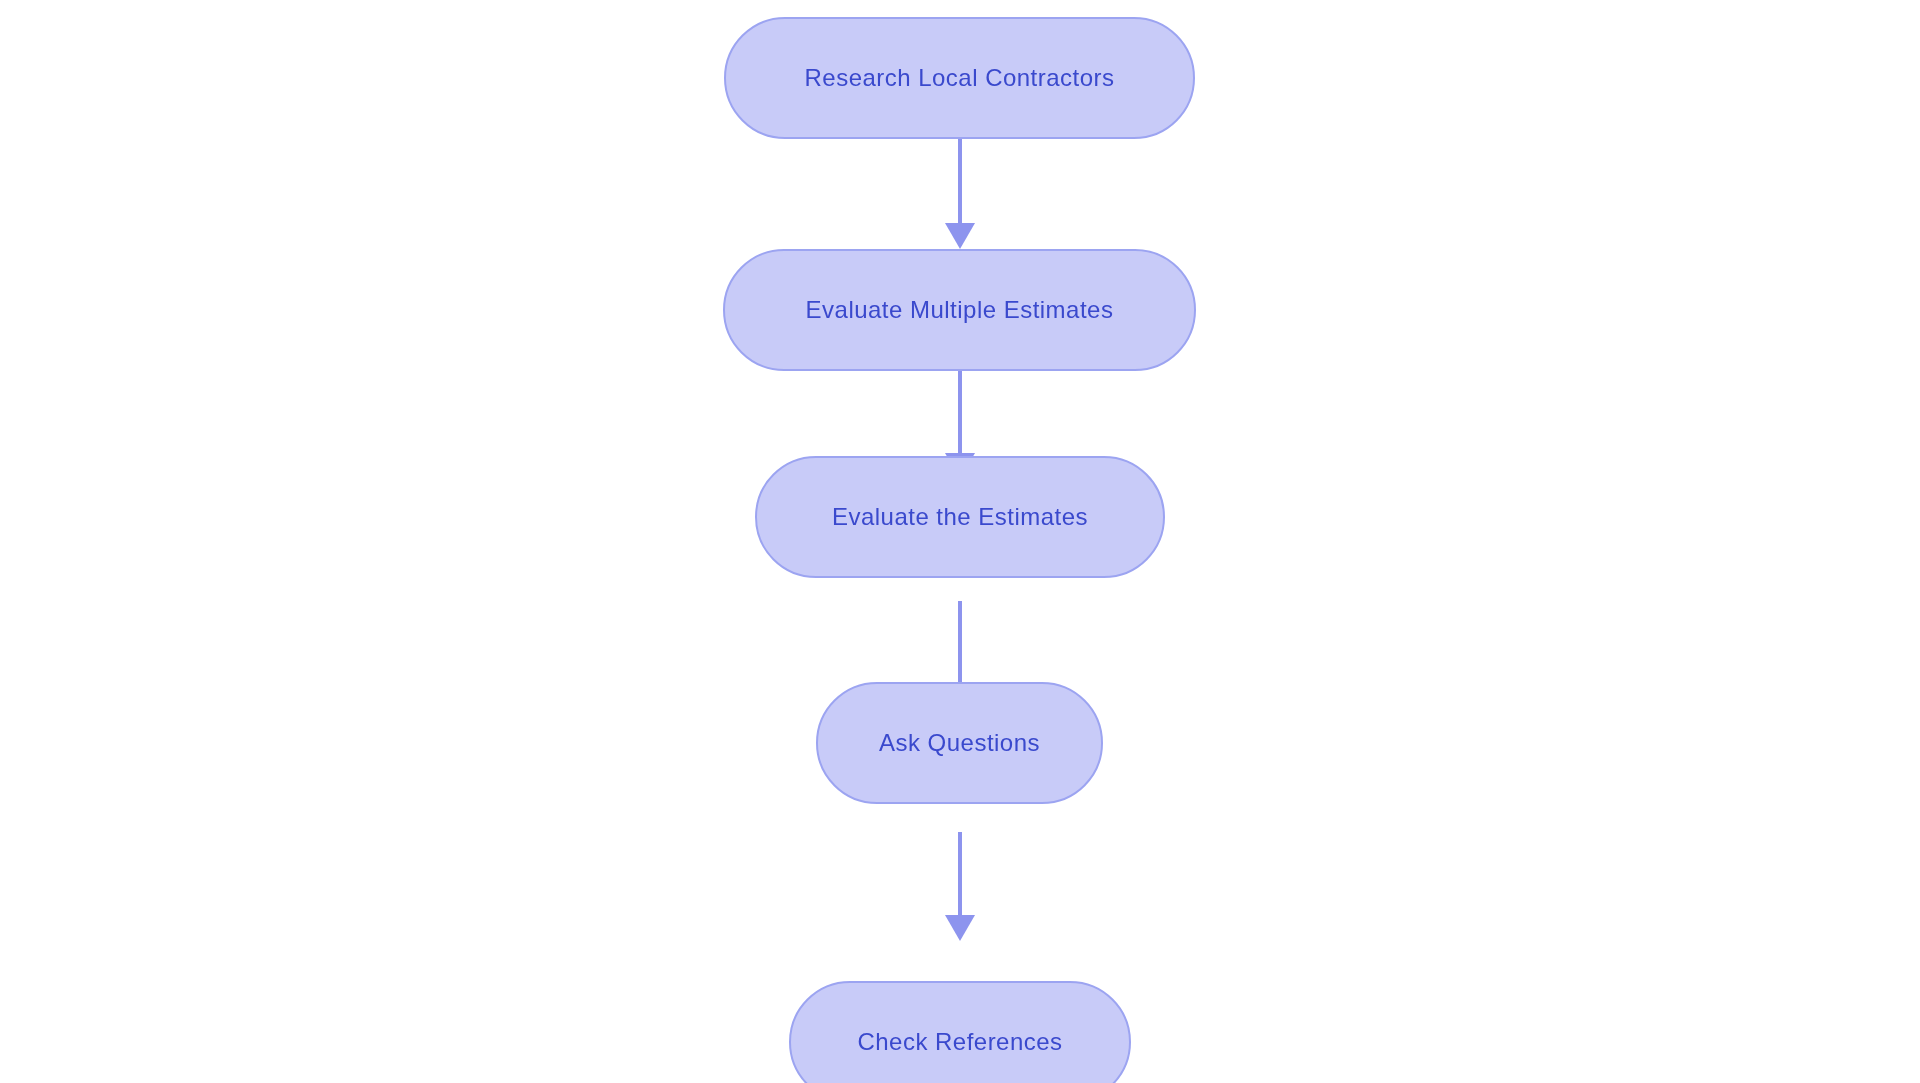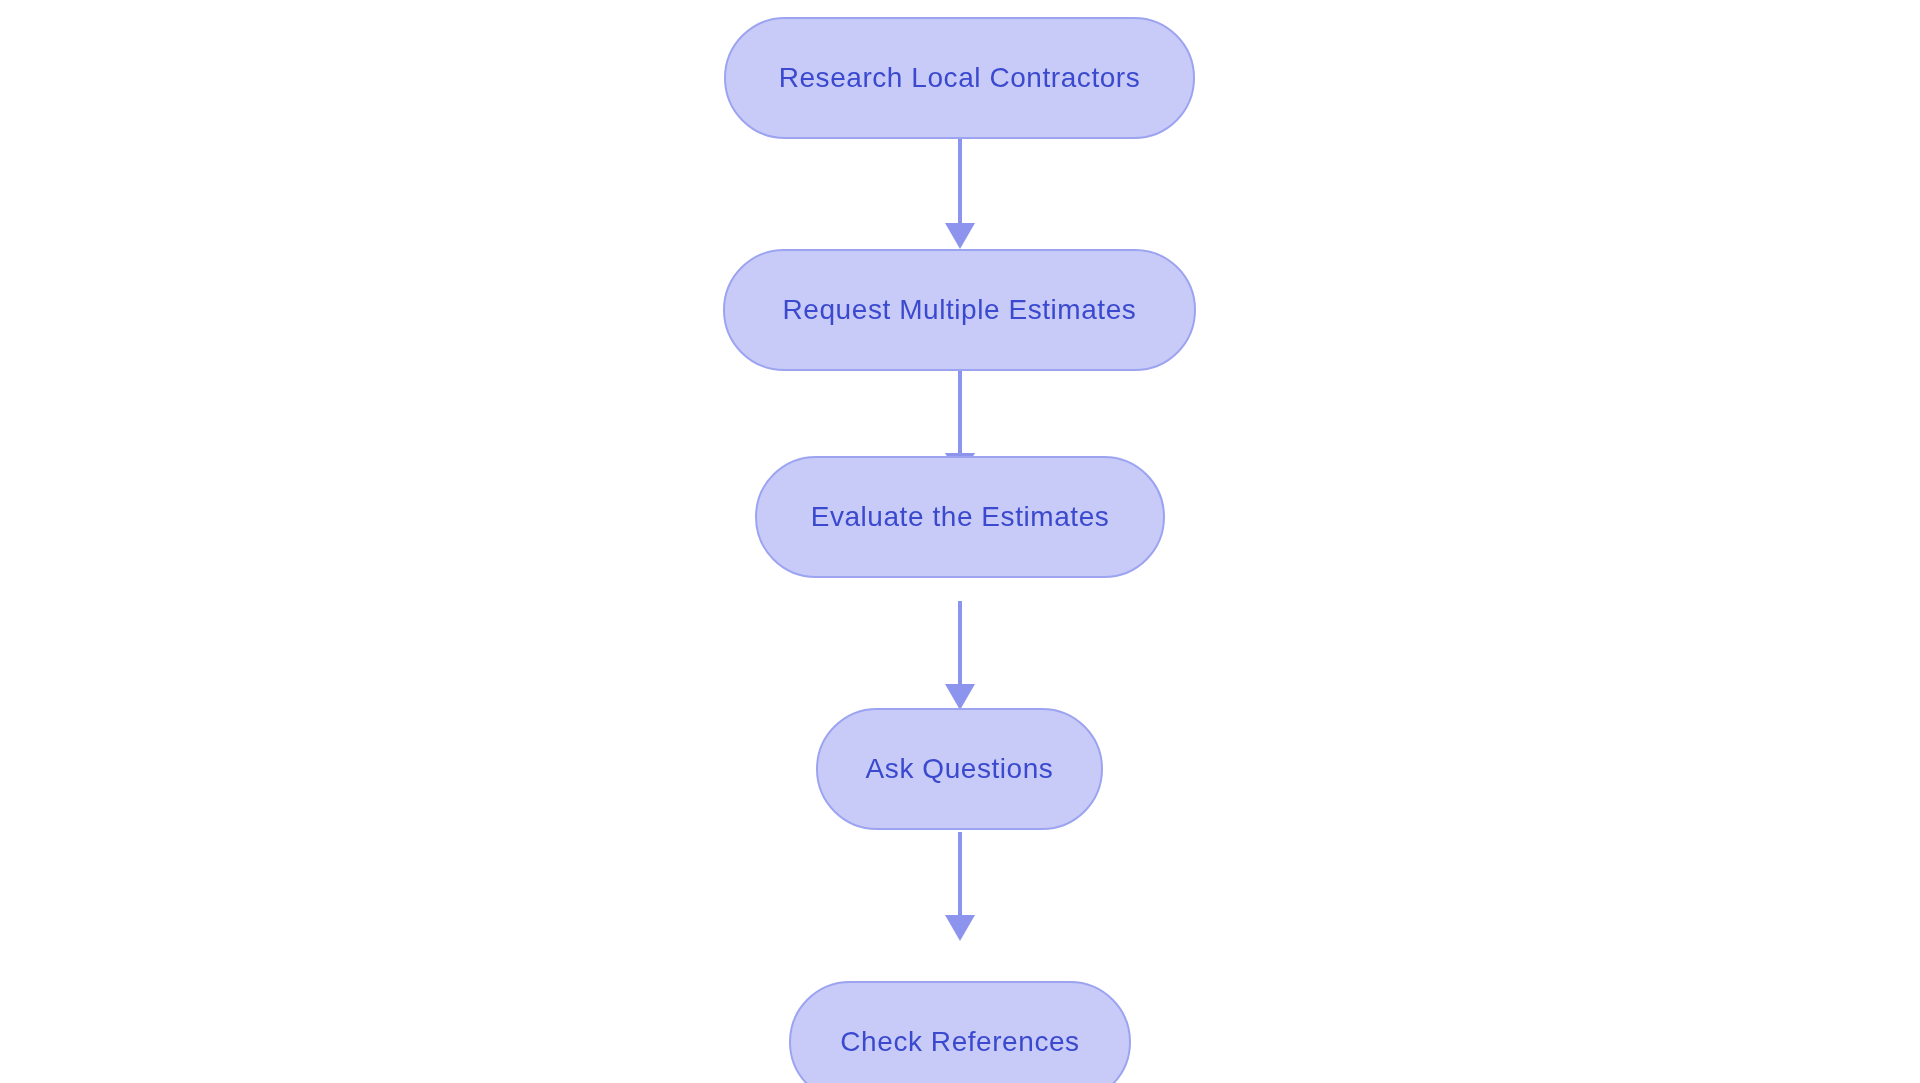--- a/index.html
+++ b/index.html
@@ -28,30 +28,30 @@
     display: flex;
     align-items: center;
     justify-content: center;
     background: var(--node-fill);
     border: 2px solid var(--node-border);
     border-radius: 61px;
     height: 122px;
   }
   .node-label {
     color: var(--text);
-    font-size: 28px;
+    font-size: 24px;
     font-weight: 500;
     letter-spacing: 0.02em;
     white-space: nowrap;
     text-align: right;
   }
   .n1 { left: 724px; top: 17px;  width: 471px; }
   .n2 { left: 723px; top: 249px; width: 473px; }
   .n3 { left: 755px; top: 456px; width: 410px; }
-  .n4 { left: 816px; top: 708px; width: 287px; }
+  .n4 { left: 816px; top: 682px; width: 287px; }
   .n5 { left: 789px; top: 981px; width: 342px; }
 
   .connector {
     position: absolute;
     left: 945px;
     width: 30px;
     display: flex;
     flex-direction: column;
     align-items: center;
   }
@@ -80,21 +80,21 @@
   <div class="node n1">
     <span class="node-label">Research Local Contractors</span>
   </div>
 
   <div class="connector a1">
     <div class="arrow-shaft"></div>
     <div class="arrow-head"></div>
   </div>
 
   <div class="node n2">
-    <span class="node-label">Request Multiple Estimates</span>
+    <span class="node-label">Evaluate Multiple Estimates</span>
   </div>
 
   <div class="connector a2">
     <div class="arrow-shaft"></div>
     <div class="arrow-head"></div>
   </div>
 
   <div class="node n3">
     <span class="node-label">Evaluate the Estimates</span>
   </div>

